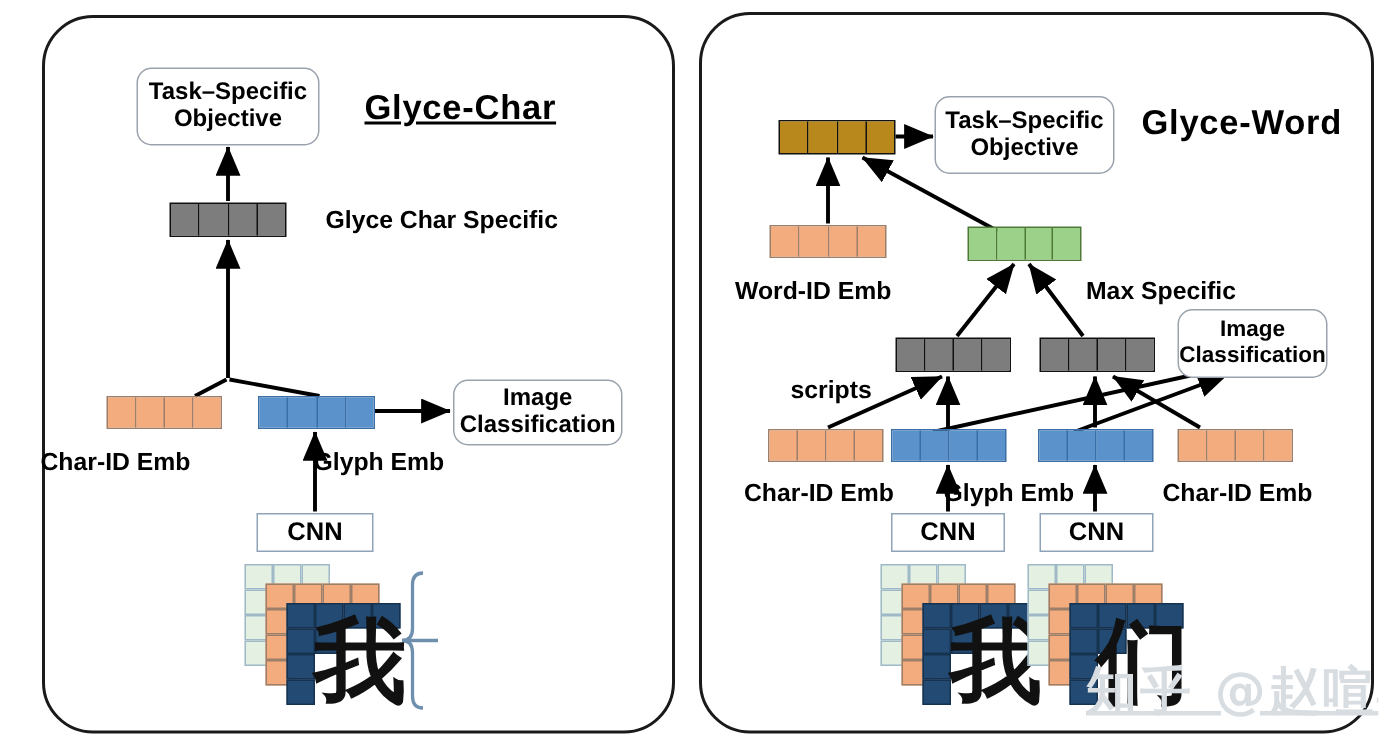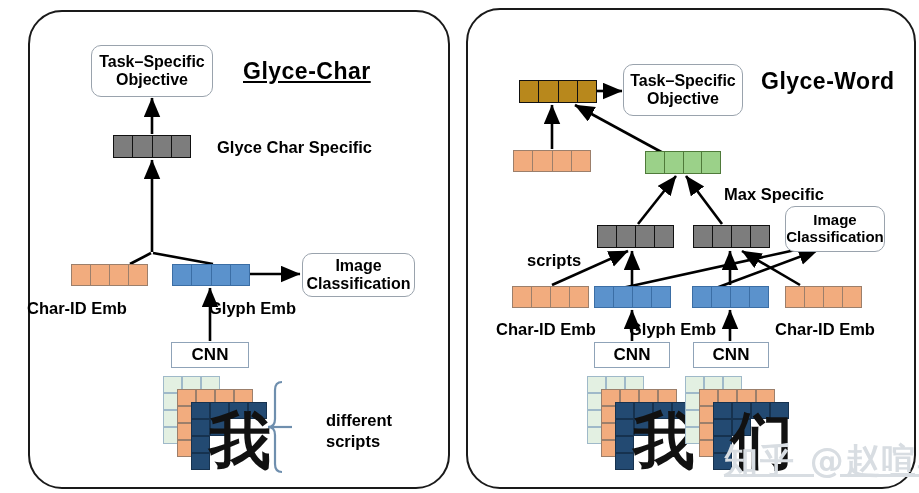--- a/index.html
+++ b/index.html
@@ -243,22 +243,20 @@
       <div class="cell" style="left:38px;top:0;  width:19px; height:17px; background:#234a72; border:1px solid #16324f;"></div>
       <div class="cell" style="left:57px;top:0;  width:19px; height:17px; background:#234a72; border:1px solid #16324f;"></div>
       <div class="cell" style="left:0;   top:17px; width:19px; height:17px; background:#234a72; border:1px solid #16324f;"></div>
       <div class="cell" style="left:0;   top:34px; width:19px; height:17px; background:#234a72; border:1px solid #16324f;"></div>
       <div class="cell" style="left:0;   top:51px; width:19px; height:17px; background:#234a72; border:1px solid #16324f;"></div>
       <div class="cell" style="left:19px;top:17px; width:19px; height:17px; background:#234a72; border:1px solid #16324f;"></div>
     </div>
     <div class="han" style="left:46px; top:34px; font-size:62px;">我</div>
   </div>
 
-  <div class="lbl sub" style="left:326px; top:410px; white-space:pre-line; line-height:1.25;">different
-scripts</div>
 
 
   <div class="lbl title" style="left:761px; top:68px;">Glyce-Word</div>
 
   <div class="bar gold" style="left:519px; top:80px; width:78px; height:23px;">
     <i></i>
       <i></i>
       <i></i>
       <i></i>
   </div>
@@ -267,20 +265,21 @@
     <span style="white-space:pre-line;">Task–Specific
 Objective</span>
   </div>
 
   <div class="bar orange" style="left:513px; top:150px; width:78px; height:22px;">
     <i></i>
       <i></i>
       <i></i>
       <i></i>
   </div>
+  <div class="lbl sub" style="left:490px; top:185px;">Word-ID Emb</div>
 
   <div class="bar green" style="left:645px; top:151px; width:76px; height:23px;">
     <i></i>
       <i></i>
       <i></i>
       <i></i>
   </div>
   <div class="lbl sub" style="left:724px; top:185px;">Max Specific</div>
 
   <div class="bar gray" style="left:597px; top:225px; width:77px; height:23px;">

